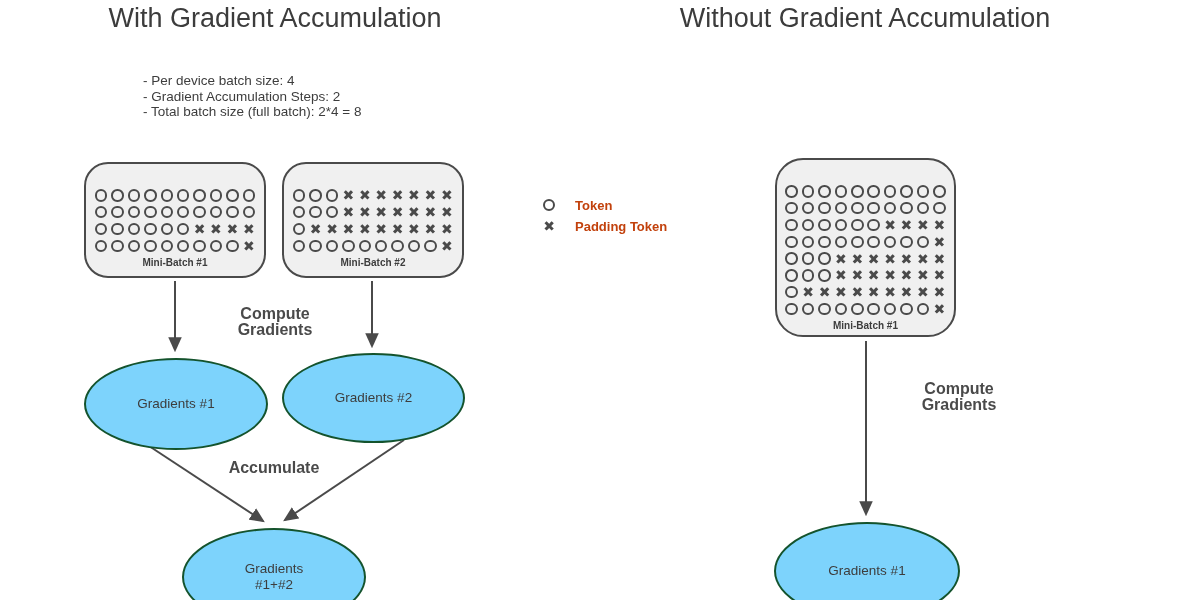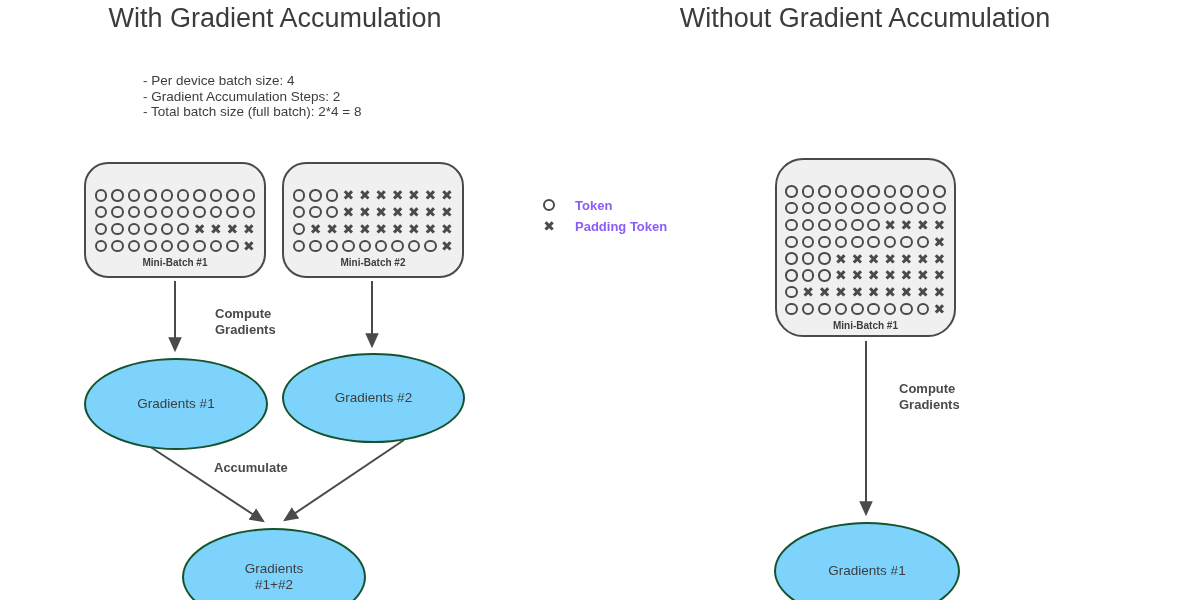--- a/index.html
+++ b/index.html
@@ -96,41 +96,42 @@
     white-space: pre-line;
     line-height: 16px;
   }
   #ellipse-g1   { left: 84px;  top: 358px; width: 184px; height: 92px; }
   #ellipse-g2   { left: 282px; top: 353px; width: 183px; height: 90px; }
   #ellipse-gsum { left: 182px; top: 528px; width: 184px; height: 98px; }
   #ellipse-g1r  { left: 774px; top: 522px; width: 186px; height: 98px; }
 
   .flow-label {
     position: absolute;
-    font-size: 13px;
+    font-size: 16px;
     font-weight: 700;
     color: #4a4a4a;
+    text-align: center;
     white-space: pre-line;
     line-height: 15.5px;
   }
   #label-compute-left  { left: 215px; top: 306px; width: 120px; }
   #label-accumulate    { left: 214px; top: 460px; width: 120px; }
   #label-compute-right { left: 899px; top: 381px; width: 120px; }
 
   #legend {
     position: absolute;
     left: 541px; top: 197px;
     display: grid;
     grid-template-columns: 16px auto;
     column-gap: 18px;
     row-gap: 5px;
     align-items: center;
   }
   .legend-symbol { display: flex; align-items: center; justify-content: center; width: 16px; height: 16px; }
-  .legend-label { font-size: 13px; font-weight: 600; color: #8b5cf6; white-space: nowrap; }
+  .legend-label { font-size: 13px; font-weight: 600; color: #c2410c; white-space: nowrap; }
 
   #arrow-layer { position: absolute; left: 0; top: 0; width: 1200px; height: 600px; pointer-events: none; }
 </style>
 </head>
 <body>
 
 <div id="page">
 
   <svg id="arrow-layer" viewBox="0 0 1200 600" xmlns="http://www.w3.org/2000/svg">
     <defs>

